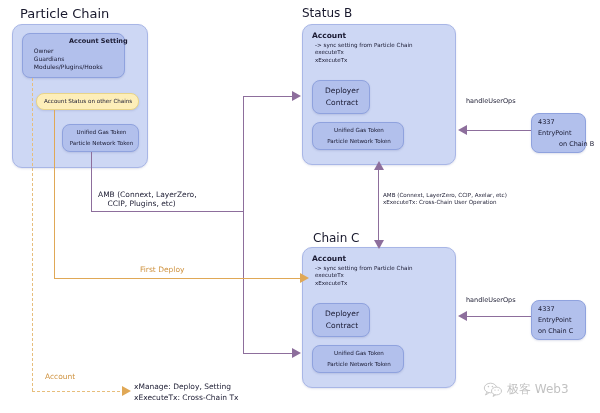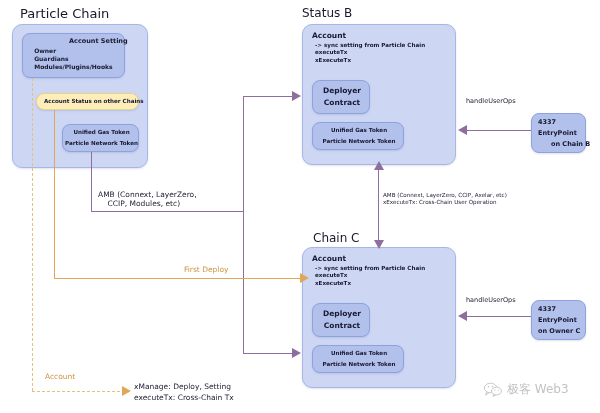--- a/index.html
+++ b/index.html
@@ -40,21 +40,20 @@
     position: absolute;
     color: #18182c;
     white-space: pre;
   }
   
   .ntext {
     position: absolute;
     white-space: pre;
     color: #181830;
     line-height: 1.3;
-    font-weight: bold;
   }
   
   .ln {
     position: absolute;
     background: #8d6e9c;
   }
   .ln-h { height: 1.4px; }
   .ln-v { width: 1.4px; }
   .or { background: #e0a856; }
   .dash-v {
@@ -156,21 +155,21 @@
   </div>
 
   <div class="node" style="left:312px; top:122px; width:92px; height:28px;">
     <div class="ntext" style="left:0; top:4px; width:92px; text-align:center; font-size:5.6px;">Unified Gas Token</div>
     <div class="ntext" style="left:0; top:15px; width:92px; text-align:center; font-size:5.6px;">Particle Network Token</div>
   </div>
 
   <div class="node" style="left:531px; top:113px; width:55px; height:40px;">
     <div class="ntext" style="left:6px; top:4px; font-size:6.5px;">4337</div>
     <div class="ntext" style="left:6px; top:15px; font-size:6.5px;">EntryPoint</div>
-    <div class="ntext" style="left:10px; top:26px; font-size:6.5px;padding-left:9px;">on Chain B</div>
+    <div class="ntext" style="left:18px; top:26px; font-size:6.5px;padding-left:9px;">on Chain B</div>
   </div>
 
   <div class="chain-box" style="left:302px; top:247px; width:152px; height:139px;"></div>
 
   <div class="ntext" style="left:312px; top:254px; font-size:7.5px; font-weight:600;">Account</div>
   <div class="ntext" style="left:315px; top:265px; font-size:5.6px;">-&gt; sync setting from Particle Chain
 executeTx
 xExecuteTx</div>
 
   <div class="node" style="left:312px; top:303px; width:58px; height:34px;">
@@ -179,21 +178,21 @@
   </div>
 
   <div class="node" style="left:312px; top:345px; width:92px; height:28px;">
     <div class="ntext" style="left:0; top:4px; width:92px; text-align:center; font-size:5.6px;">Unified Gas Token</div>
     <div class="ntext" style="left:0; top:15px; width:92px; text-align:center; font-size:5.6px;">Particle Network Token</div>
   </div>
 
   <div class="node" style="left:531px; top:300px; width:55px; height:40px;">
     <div class="ntext" style="left:6px; top:4px; font-size:6.5px;">4337</div>
     <div class="ntext" style="left:6px; top:15px; font-size:6.5px;">EntryPoint</div>
-    <div class="ntext" style="left:6px; top:26px; font-size:6.5px;">on Owner C</div>
+    <div class="ntext" style="left:6px; top:26px; font-size:6.5px;">on Chain C</div>
   </div>
 
   <div class="ln ln-v" style="left:91px; top:152px; height:60px;"></div>
   <div class="ln ln-h" style="left:91px; top:211px; width:152px;"></div>
 
   <div class="ln ln-v" style="left:243px; top:96px; height:258px;"></div>
 
   <div class="ln ln-h" style="left:243px; top:96px; width:50px;"></div>
   <div class="arrow ar-r" style="left:292px; top:91px;"></div>
 
@@ -212,35 +211,35 @@
 
   <div class="ln ln-v or" style="left:54px; top:110px; height:169px;"></div>
   <div class="ln ln-h or" style="left:54px; top:278px; width:250px;"></div>
   <div class="arrow ar-or-r" style="left:300px; top:273px;"></div>
 
   <div class="dash-v" style="left:32px; top:78px; height:313px;"></div>
   <div class="dash-h" style="left:32px; top:391px; width:93px;"></div>
   <div class="arrow ar-or-r" style="left:122px; top:386px;"></div>
 
   <div class="edge-lbl" style="left:98px; top:190px; font-size:7.5px;">AMB (Connext, LayerZero,
-    CCIP, Modules, etc)</div>
+    CCIP, Plugins, etc)</div>
 
   <div class="edge-lbl" style="left:383px; top:192px; font-size:5.6px;">AMB (Connext, LayerZero, CCIP, Axelar, etc)
 xExecuteTx: Cross-Chain User Operation</div>
 
-  <div class="edge-lbl or-t" style="left:140px; top:265px; font-size:7.5px;margin-left:44px;">First Deploy</div>
+  <div class="edge-lbl or-t" style="left:140px; top:265px; font-size:7.5px;">First Deploy</div>
 
   <div class="edge-lbl or-t" style="left:45px; top:372px; font-size:7.5px;">Account</div>
 
   <div class="edge-lbl" style="left:466px; top:97px; font-size:6.5px;">handleUserOps</div>
 
   <div class="edge-lbl" style="left:466px; top:296px; font-size:6.5px;">handleUserOps</div>
 
   <div class="edge-lbl" style="left:134px; top:382px; font-size:7.5px;">xManage: Deploy, Setting</div>
-  <div class="edge-lbl" style="left:134px; top:393px; font-size:7.5px;">executeTx: Cross-Chain Tx</div>
+  <div class="edge-lbl" style="left:134px; top:393px; font-size:7.5px;">xExecuteTx: Cross-Chain Tx</div>
 
   <div id="watermark" style="left:483px; top:381px;">
     <svg width="20" height="15" viewBox="0 0 20 15">
       <ellipse cx="7.5" cy="6" rx="6.2" ry="4.8" fill="none" stroke="#9a9a9a" stroke-width="1"></ellipse>
       <path d="M4 10 L2.5 13 L5.8 11" fill="none" stroke="#9a9a9a" stroke-width="1"></path>
       <circle cx="5.4" cy="4.6" r=".8" fill="#9a9a9a"></circle>
       <circle cx="9.4" cy="4.6" r=".8" fill="#9a9a9a"></circle>
       <ellipse cx="13.5" cy="9" rx="5" ry="3.9" fill="#ffffff" stroke="#9a9a9a" stroke-width="1"></ellipse>
       <path d="M11 12.3 L10 14.4 L12.6 13.1" fill="none" stroke="#9a9a9a" stroke-width="1"></path>
       <circle cx="12" cy="8.1" r=".7" fill="#9a9a9a"></circle>

